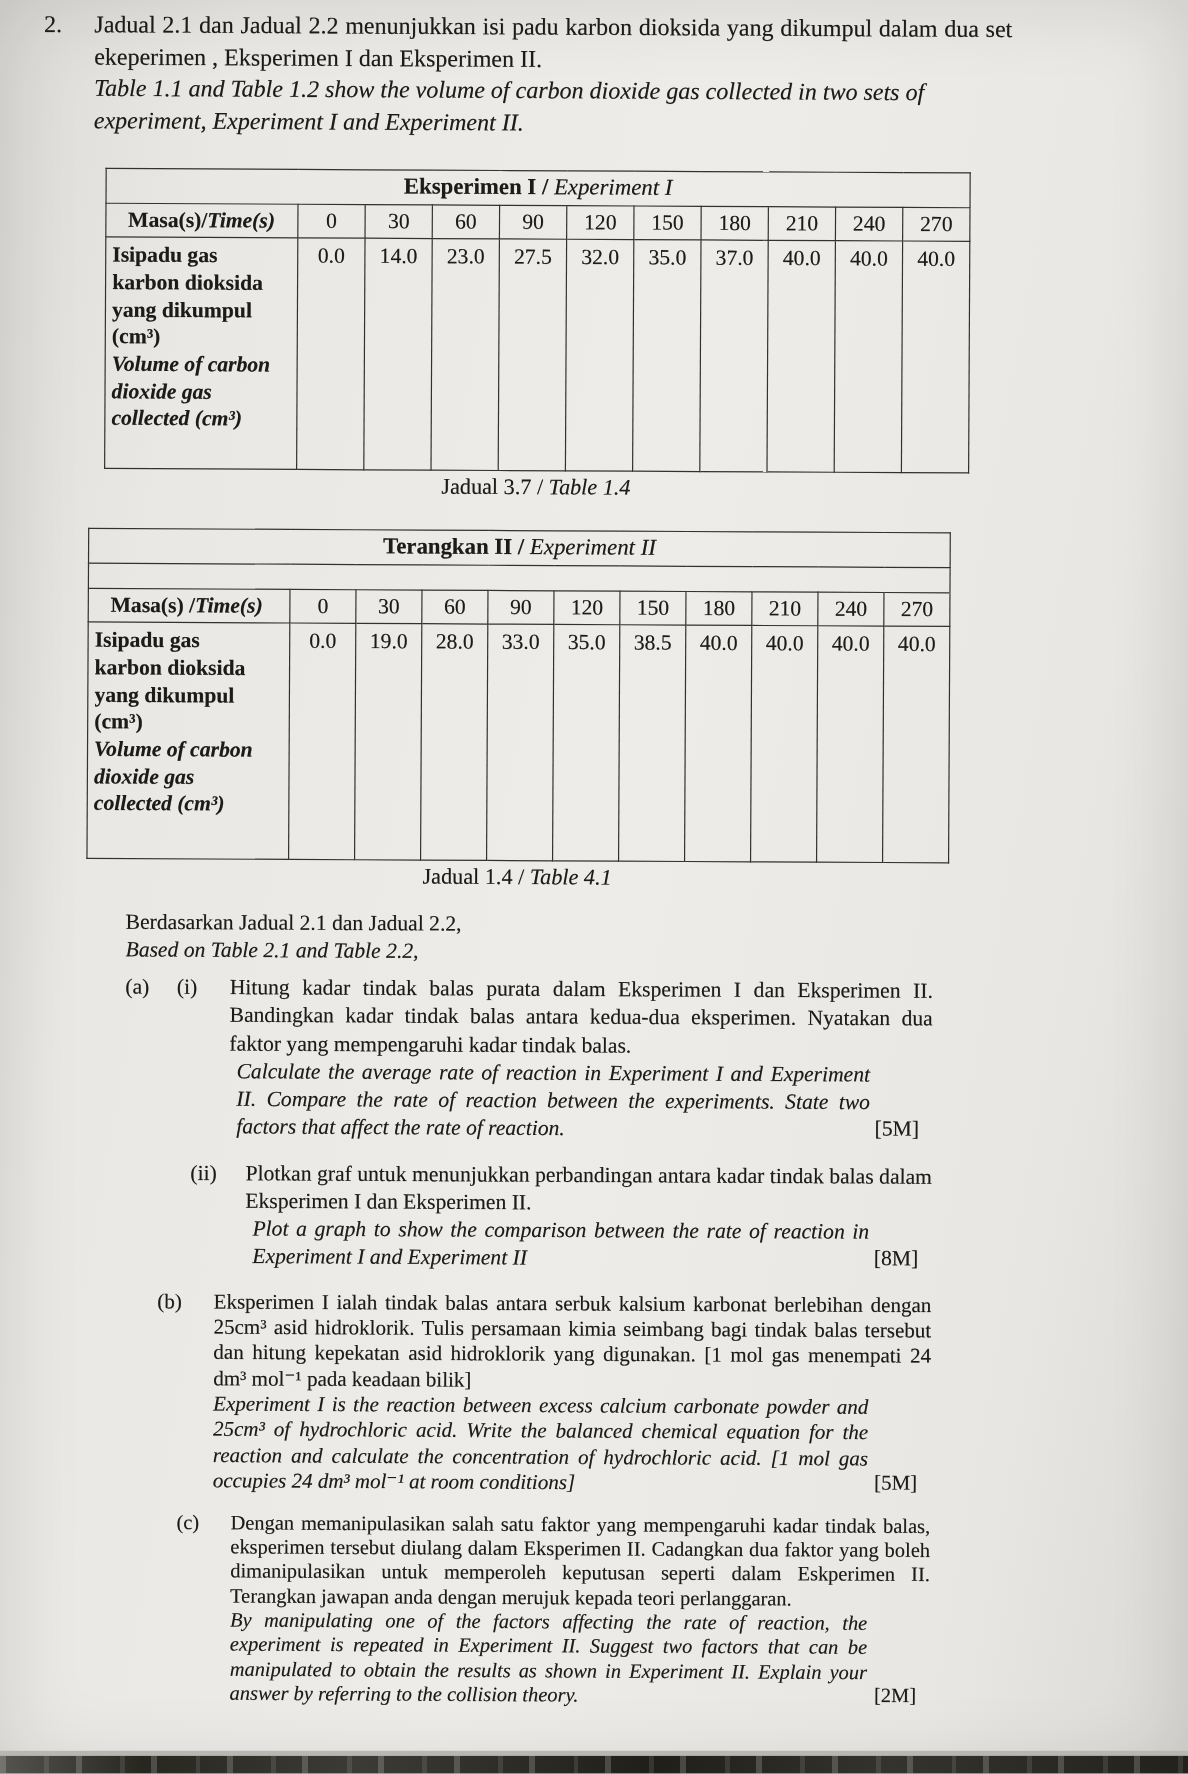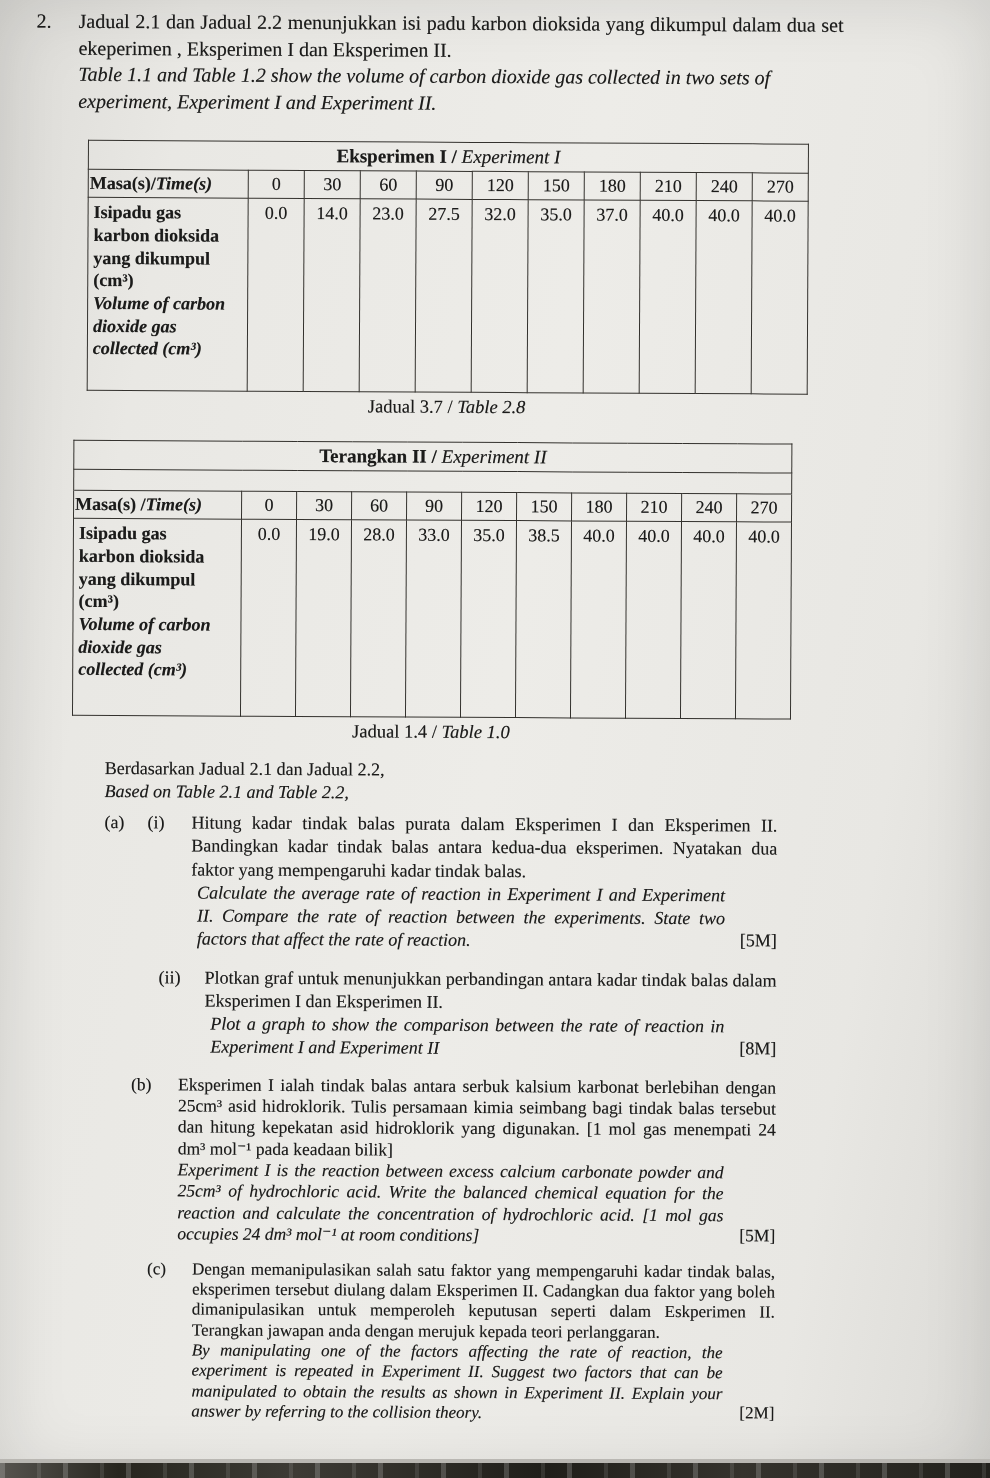--- a/index.html
+++ b/index.html
@@ -28,21 +28,21 @@
   .intro-en{font-style:italic;}
 
   
   table.dtable{border-collapse:collapse;table-layout:fixed;}
   .dtable td,.dtable th{border:1.5px solid #34322e;}
   .t1{margin:26px 0 0 85px;width:720px;}
   .t2{margin:24px 0 0 72px;width:718px;}
   .title-cell{text-align:center;font-size:19px;padding:3px 2px;}
   .time-row th,.time-row td{font-size:18px;padding:3px 4px;}
   .time-row td{text-align:center;}
-  th.lbl{text-align:left;font-weight:normal;padding-left:1px;}
+  th.lbl{text-align:left;font-weight:normal;padding-left:18px;}
   .time-lbl{font-weight:bold;white-space:nowrap;}
   .vol-row th,.vol-row td{vertical-align:top;font-size:18px;padding:3px 5px;line-height:1.26;}
   .vol-row td{text-align:center;}
   .vol-lbl .ms,.vol-lbl .en{max-width:140px;font-weight:bold;}
   .vol-lbl .en{font-style:italic;}
   .t1 .vol-row th{height:186px;}
   .t2 .vol-row th{height:190px;}
   tr.spacer td{border-top:none;border-bottom:none;height:18px;}
   .caption{font-size:18.5px;text-align:center;margin-top:4px;}
   .cap1{width:720px;margin-left:85px;}
@@ -57,21 +57,21 @@
   .col-i{width:44px;flex:none;}
   .p-aii{margin-top:16px;margin-left:55px;}
   .col-ii{width:46px;flex:none;}
   .p-b{margin-top:16px;margin-left:28px;font-size:17.5px;line-height:1.22;}
   .col-b{width:47px;flex:none;}
   .p-c{margin-top:14px;margin-left:45px;font-size:17px;line-height:1.2;}
   .col-c{width:45px;flex:none;}
   .pbody{flex:1;}
   .en-block{font-style:italic;position:relative;padding-left:6px;padding-right:52px;}
   .p-b .en-block,.p-c .en-block{padding-left:0;}
-  .mark{position:absolute;right:0;bottom:1px;font-style:normal;}
+  .mark{position:absolute;right:11px;bottom:1px;font-style:normal;}
 
   
   .scanbar{
     position:absolute;left:0;right:0;bottom:0;height:15px;
     background:
       repeating-linear-gradient(90deg, rgba(255,255,255,0.18) 0 5px, rgba(255,255,255,0) 5px 37px, rgba(255,255,255,0.10) 37px 41px, rgba(255,255,255,0) 41px 63px),
       linear-gradient(90deg,#56544f 0%,#27261f 12%,#3d3b35 30%,#1f1e19 55%,#35332d 75%,#22211c 100%);
   }
   .scanbar::before{content:"";position:absolute;top:-4px;left:0;right:0;height:4px;background:#b9b7b2;}
 </style>
@@ -136,21 +136,21 @@
         <td>32.0</td>
         <td>35.0</td>
         <td>37.0</td>
         <td>40.0</td>
         <td>40.0</td>
         <td>40.0</td>
       </tr>
     </tbody>
       </table>
     <div class="caption cap1">
-      <span>Jadual 3.7</span><span> / </span><span class="i">Table 2.8</span>
+      <span>Jadual 3.7</span><span> / </span><span class="i">Table 1.4</span>
     </div>
 
     <table class="dtable t2">
       <colgroup>
         <col style="width:168px">
         <col style="width:55px">
           <col style="width:55px">
           <col style="width:55px">
           <col style="width:55px">
           <col style="width:55px">
@@ -196,21 +196,21 @@
         <td>35.0</td>
         <td>38.5</td>
         <td>40.0</td>
         <td>40.0</td>
         <td>40.0</td>
         <td>40.0</td>
       </tr>
     </tbody>
       </table>
     <div class="caption cap2">
-      <span>Jadual 1.4</span><span> / </span><span class="i">Table 1.0</span>
+      <span>Jadual 1.4</span><span> / </span><span class="i">Table 4.1</span>
     </div>
 
     <div class="qwrap">
 
       <div>
         <div>Berdasarkan Jadual 2.1 dan Jadual 2.2,</div>
         <div class="based-en">Based on Table 2.1 and Table 2.2,</div>
       </div>
 
       <div class="part p-ai">

